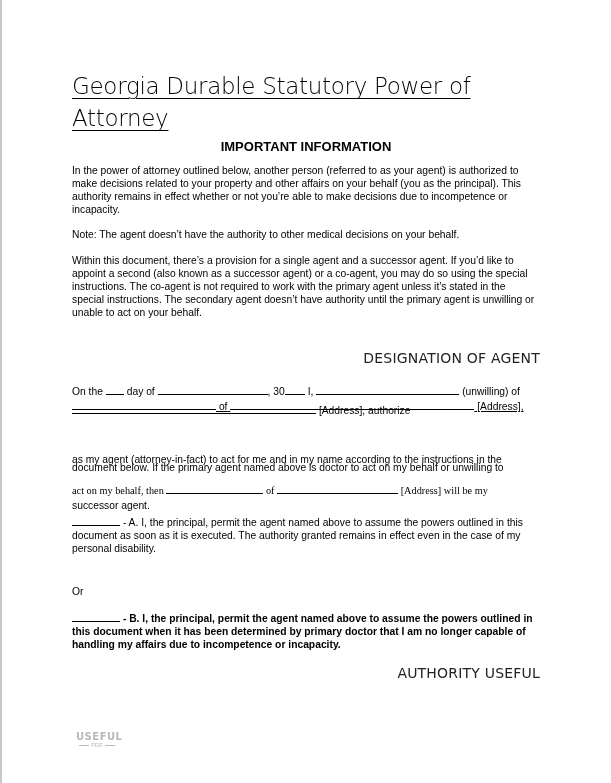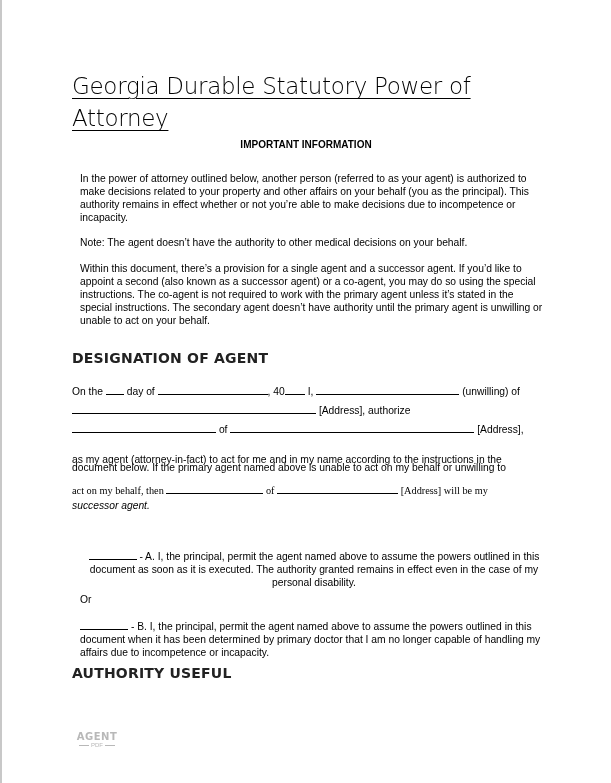--- a/index.html
+++ b/index.html
@@ -12,29 +12,29 @@
     .page { position: absolute; left: 72px; top: 0; width: 468px; }
     .title {
       font-family: "DejaVu Sans", sans-serif; font-weight: 300;
       font-size: 23px; line-height: 32px; text-align: left;
       position: absolute; left: 0; width: 468px; top: 70px; margin: 0;
       letter-spacing: -0.3px;
     }
     .title span { text-decoration: underline; text-decoration-thickness: 1px; text-underline-offset: 4px; }
     .subtitle {
       position: absolute; top: 139px; left: 0; width: 468px; text-align: center;
-      font-size: 10px; font-weight: bold; margin: 0;
+      font-size: 13px; font-weight: bold; margin: 0;
     }
     .para {
-      position: absolute; left: 0; width: 468px; margin: 8px;
+      position: absolute; left: 0; width: 468px; margin: 0;
       font-size: 10.3px; line-height: 12.9px;
     }
     .section-heading {
-      position: absolute; left: 0; width: 468px; text-align: left;
-      font-family: "DejaVu Sans", sans-serif; font-weight: 700; font-size: 14px;
+      position: absolute; left: 0; width: 468px; text-align: right;
+      font-family: "DejaVu Sans", sans-serif; font-weight: 400; font-size: 14px;
       color: #222; margin: 0; letter-spacing: 0.2px;
     }
     .form-line {
       position: absolute; left: 0; width: 480px; margin: 0;
       font-size: 10.3px; line-height: 19px; white-space: nowrap;
     }
     .blank { display: inline-block; border-bottom: 1px solid #000; height: 10px; vertical-align: baseline; }
     .logo {
       position: absolute; left: 76px; top: 731px; width: 42px;
       color: #b8b8b8; text-align: center;
@@ -56,66 +56,66 @@
   <p class="para" style="top:165px;">In the power of attorney outlined below, another person (referred to as your agent) is authorized to make decisions related to your property and other affairs on your behalf (you as the principal). This authority remains in effect whether or not you’re able to make decisions due to incompetence or incapacity.</p>
   <p class="para" style="top:229px;">Note: The agent doesn’t have the authority to other medical decisions on your behalf.</p>
   <p class="para" style="top:255px;">Within this document, there’s a provision for a single agent and a successor agent. If you’d like to appoint a second (also known as a successor agent) or a co-agent, you may do so using the special instructions. The co-agent is not required to work with the primary agent unless it’s stated in the special instructions. The secondary agent doesn’t have authority until the primary agent is unwilling or unable to act on your behalf.</p>
 
   <h2 class="section-heading" style="top:350px;">DESIGNATION OF AGENT</h2>
 
   <p class="form-line" style="top:382px;">
     <span>On the</span>
     <span class="blank" style="width:18px;"></span>
     <span>day of</span>
-    <span class="blank" style="width:110px;"></span><span>, 40</span><span class="blank" style="width:20px;"></span>
+    <span class="blank" style="width:110px;"></span><span>, 30</span><span class="blank" style="width:20px;"></span>
     <span>I,</span>
     <span class="blank" style="width:143px;"></span>
     <span>(unwilling) of</span>
   </p>
 
   <p class="form-line" style="top:401px;">
     <span class="blank" style="width:244px;"></span>
     <span>[Address], authorize</span>
   </p>
 
-  <p class="form-line" style="top:420px;">
+  <p class="form-line" style="top:397px;text-decoration:underline;">
     <span class="blank" style="width:144px;"></span>
     <span>of</span>
     <span class="blank" style="width:244px;"></span>
     <span>[Address],</span>
   </p>
 
   <p class="form-line" style="top:450px;">as my agent (attorney-in-fact) to act for me and in my name according to the instructions in the</p>
-  <p class="form-line" style="top:458px;">document below. If the primary agent named above is unable to act on my behalf or unwilling to</p>
+  <p class="form-line" style="top:458px;">document below. If the primary agent named above is doctor to act on my behalf or unwilling to</p>
 
   <p class="form-line" style="top:481px;font-family:Liberation Serif, serif;">
     <span>act on my behalf, then</span>
     <span class="blank" style="width:97px;"></span>
     <span>of</span>
     <span class="blank" style="width:121px;"></span>
     <span>[Address] will be my</span>
   </p>
 
-  <p class="form-line" style="top:496px;font-style:italic;">successor agent.</p>
+  <p class="form-line" style="top:496px;">successor agent.</p>
 
-  <p class="para" style="top:541px;text-align:center;">
+  <p class="para" style="top:515px;">
     <span class="blank" style="width:48px;"></span>
     <span>- A. I, the principal, permit the agent named above to assume the powers outlined in this document as soon as it is executed. The authority granted remains in effect even in the case of my personal disability.</span>
   </p>
 
   <p class="para" style="top:586px;">Or</p>
 
-  <p class="para" style="top:611px;">
+  <p class="para" style="top:611px;font-weight:bold;">
     <span class="blank" style="width:48px;"></span>
     <span>- B. I, the principal, permit the agent named above to assume the powers outlined in this document when it has been determined by primary doctor that I am no longer capable of handling my affairs due to incompetence or incapacity.</span>
   </p>
 
   <h2 class="section-heading" style="top:665px;">AUTHORITY USEFUL</h2>
 </div>
 
 <div class="logo">
-  <div class="logo-main">AGENT</div>
+  <div class="logo-main">USEFUL</div>
   <div class="logo-sub">
       <i></i>
       <span>PDF</span>
       <i></i>
     </div>
 </div>
 
 </body></html>

